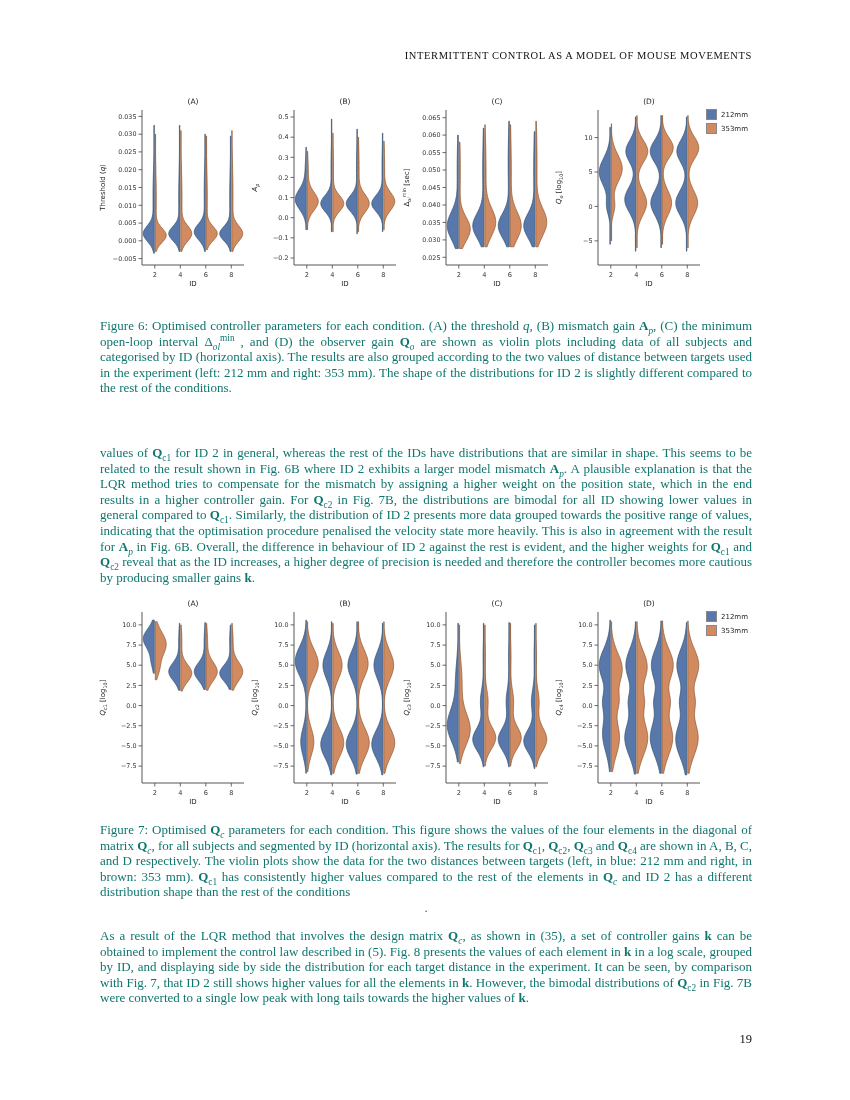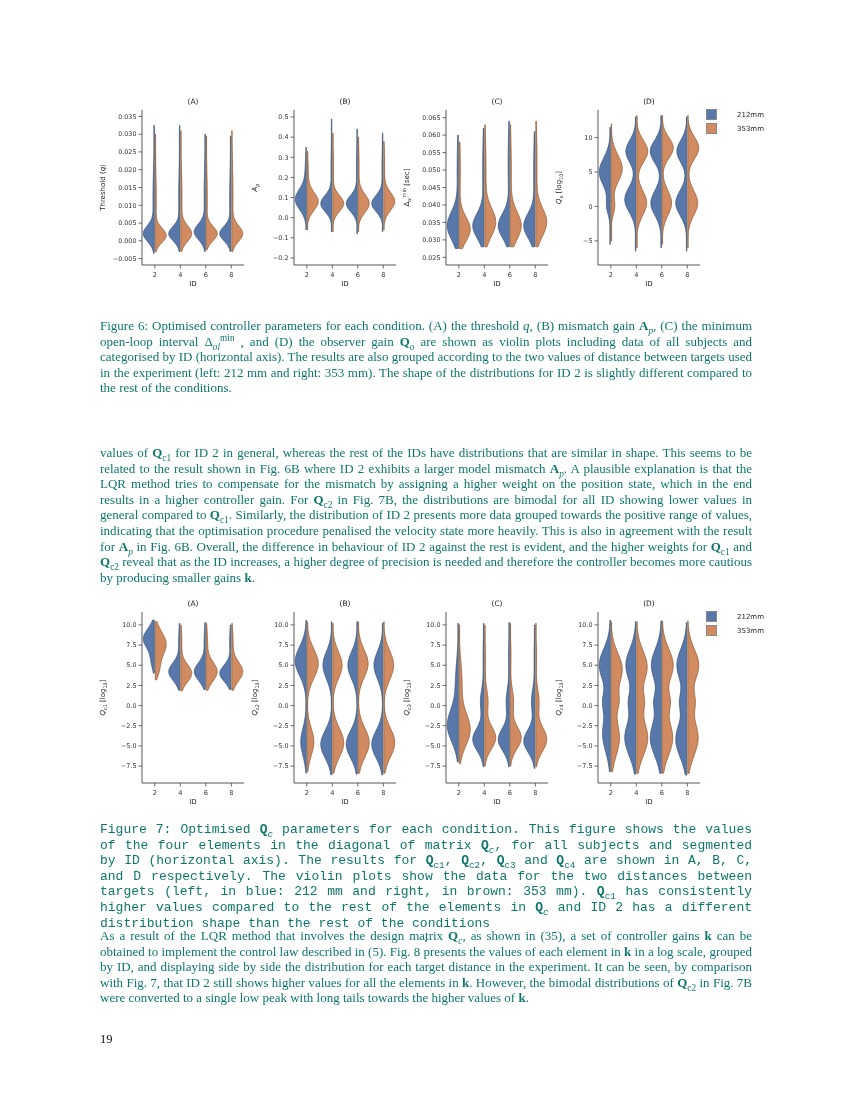--- a/index.html
+++ b/index.html
@@ -3,35 +3,36 @@
 <meta charset="utf-8">
 <style>
   html,body { margin:0; padding:0; background:#ffffff; }
   .page { position:relative; width:850px; height:1100px; background:#fff; overflow:hidden;
           font-family:"Liberation Serif", serif; color:#111; }
   .running-head { position:absolute; top:50px; left:100px; width:652px; text-align:right;
           font-size:10.5px; letter-spacing:0.6px; color:#111; }
   .fig-row { position:absolute; left:96px; width:680px; display:flex; align-items:flex-start; }
   .fig-row svg { display:block; flex:0 0 auto; }
   .legend { margin-top:14px; margin-left:2px; }
-  .legend-item { display:flex; align-items:center; gap:20px; margin-bottom:3px; }
+  .legend-item { display:flex; align-items:center; gap:4px; margin-bottom:3px; }
   .swatch { width:9px; height:9px; display:inline-block; border:0.5px solid #888; }
   .legend-label { font-family:"DejaVu Sans", sans-serif; font-size:7px; color:#222; }
   .caption, .body-par { position:absolute; left:100px; width:652px; font-size:13px;
           line-height:1.2; text-align:justify; color:#0f766e; }
   sub, sup { font-size:72%; line-height:0; }
   .dot-line { text-align:center; }
-  .page-number { position:absolute; top:1032px; left:100px; width:652px; text-align:left;
+  .page-number { position:absolute; top:1032px; left:100px; width:652px; text-align:right;
           font-size:12.5px;font-family:Liberation Serif, serif; }
 </style>
 </head>
 <body>
 
 <div class="page">
 
+  <div class="running-head">INTERMITTENT CONTROL AS A MODEL OF MOUSE MOVEMENTS</div>
 
   <div class="fig-row" id="fig6" style="top:95px; height:205px;">
       <svg width="152" height="200" viewBox="0 0 152 200" style="font-family:'DejaVu Sans',sans-serif">
         <text x="97.0" y="9" text-anchor="middle" font-size="7.5" fill="#222">(A)</text>
         <text transform="translate(9,92.5) rotate(-90)" text-anchor="middle" font-size="7" fill="#222"><tspan>Threshold (</tspan><tspan font-style="italic">q</tspan><tspan>)</tspan></text>
         <line x1="42.5" y1="21.4" x2="46" y2="21.4" stroke="#444" stroke-width="0.8"></line>
         <text x="40.5" y="23.6" text-anchor="end" font-size="6.4" fill="#333">0.035</text>
         <line x1="42.5" y1="39.2" x2="46" y2="39.2" stroke="#444" stroke-width="0.8"></line>
         <text x="40.5" y="41.4" text-anchor="end" font-size="6.4" fill="#333">0.030</text>
         <line x1="42.5" y1="56.9" x2="46" y2="56.9" stroke="#444" stroke-width="0.8"></line>
@@ -357,21 +358,21 @@
           <span class="swatch" style="background:#5878ab"></span>
           <span class="legend-label">212mm</span>
         </div>
         <div class="legend-item">
           <span class="swatch" style="background:#d28b60"></span>
           <span class="legend-label">353mm</span>
         </div>
       </div>
     </div>
 
-  <div class="caption" style="top:822px;font-family:Liberation Mono, monospace;">
+  <div class="caption" style="top:822px;">
     <span><span>Figure 7: Optimised </span><span style="font-weight: 700;">Q</span><sub style="font-style: italic;">c</sub><span> parameters for each condition.  This figure shows the values of the four elements in the diagonal of matrix </span><span style="font-weight: 700;">Q</span><sub style="font-style: italic;">c</sub><span>, for all subjects and segmented by ID (horizontal axis). The results for </span><span style="font-weight: 700;">Q</span><sub>c1</sub><span>, </span><span style="font-weight: 700;">Q</span><sub>c2</sub><span>, </span><span style="font-weight: 700;">Q</span><sub>c3</sub><span> and </span><span style="font-weight: 700;">Q</span><sub>c4</sub><span> are shown in A, B, C, and D respectively. The violin plots show the data for the two distances between targets (left, in blue: 212 mm and right, in brown: 353 mm). </span><span style="font-weight: 700;">Q</span><sub>c1</sub><span> has consistently higher values compared to the rest of the elements in </span><span style="font-weight: 700;">Q</span><sub style="font-style: italic;">c</sub><span> and ID 2 has a different distribution shape than the rest of the conditions</span></span>
     <div class="dot-line">.</div>
   </div>
 
   <div class="body-par" style="top:928px;"><span>As a result of the LQR method that involves the design matrix </span><span style="font-weight: 700;">Q</span><sub style="font-style: italic;">c</sub><span>, as shown in (35), a set of controller gains </span><span style="font-weight: 700;">k</span><span> can be obtained to implement the control law described in (5).  Fig. 8 presents the values of each element in </span><span style="font-weight: 700;">k</span><span> in a log scale, grouped by ID, and displaying side by side the distribution for each target distance in the experiment. It can be seen, by comparison with Fig. 7, that ID 2 still shows higher values for all the elements in </span><span style="font-weight: 700;">k</span><span>. However, the bimodal distributions of </span><span style="font-weight: 700;">Q</span><sub>c2</sub><span> in Fig. 7B were converted to a single low peak with long tails towards the higher values of </span><span style="font-weight: 700;">k</span><span>.</span></div>
 
   <div class="page-number">19</div>
 
 </div>
 

